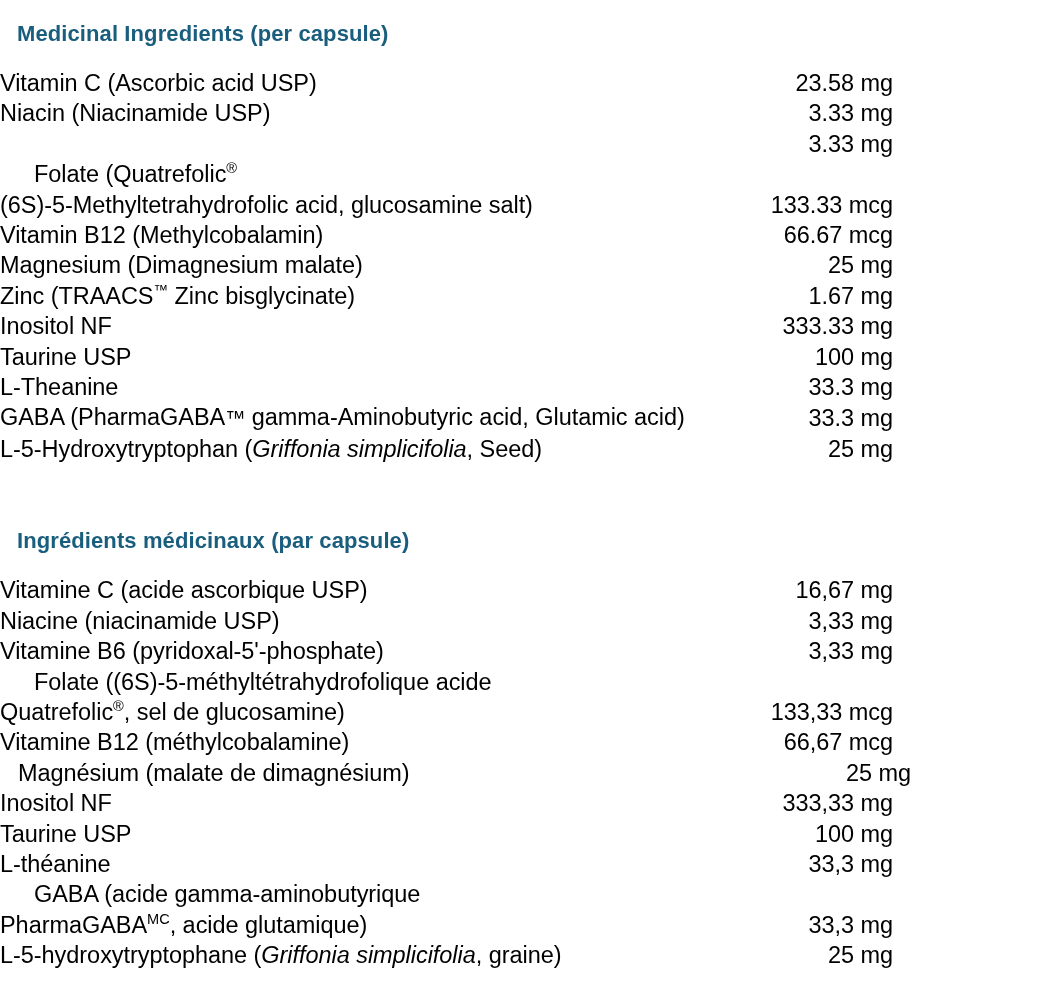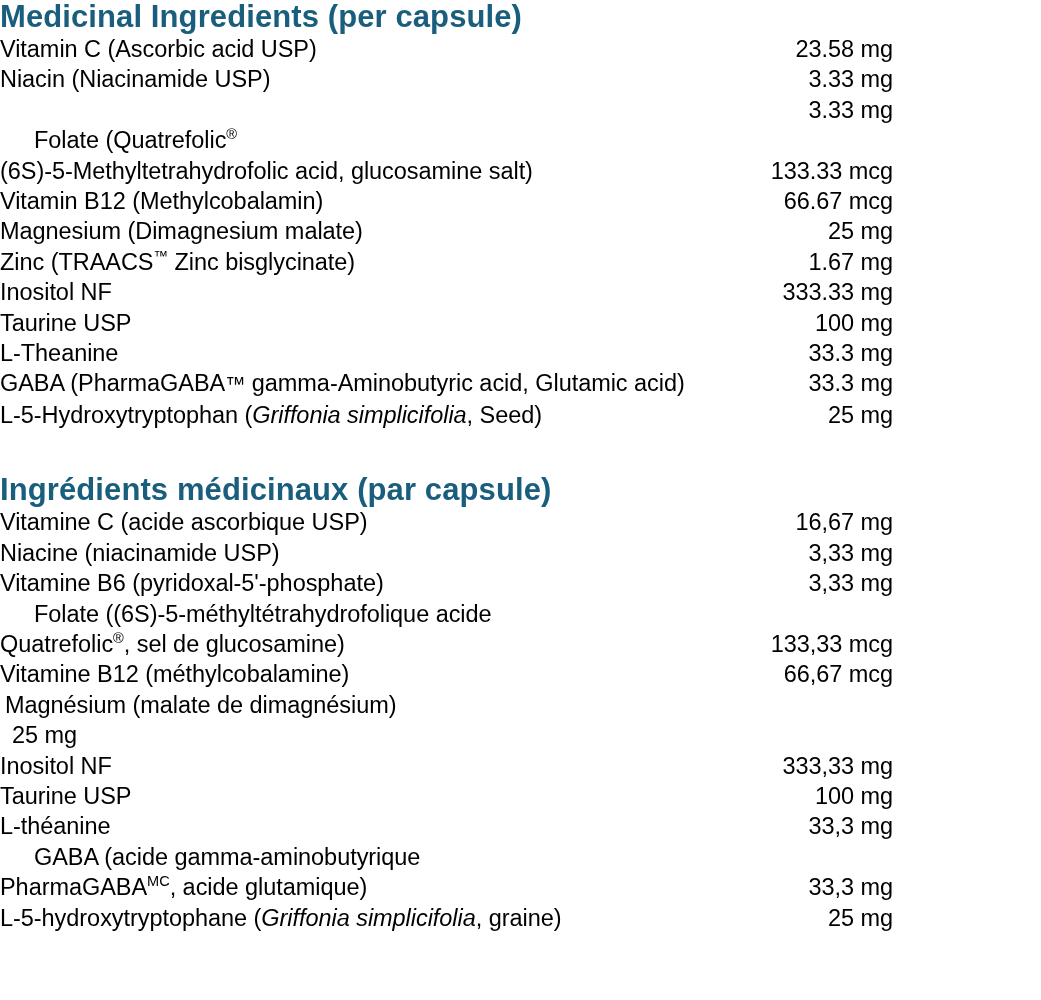--- a/index.html
+++ b/index.html
@@ -21,43 +21,42 @@
     height: 1000px;
     box-sizing: border-box;
     padding: 0 148px 0 0;
   }
   .section {
     width: 893px;
   }
   .section-heading {
     color: #1a5e7e;
     font-weight: bold;
-    font-size: 31px;
+    font-size: 22px;
     letter-spacing: 0.1px;
     line-height: 30px;
-    margin: 0;
+    margin: 17px;
     padding: 0 0 2px 0;
     white-space: nowrap;
   }
   .ing-list {
     list-style: none;
     margin: 0;
     padding: 0;
   }
   .ing-row {
     display: flex;
-    align-items: flex-start;
+    align-items: center;
     width: 893px;
     font-size: 23.5px;
     line-height: 30.4px;
     white-space: nowrap;
   }
   .ing-row.indent-sm {
-    padding-left: 5px;
-    flex-direction: column;
+    padding-left: 18px;
   }
   .ing-name {
     flex: 0 0 auto;
     letter-spacing: -0.05px;
   }
   .leader {
     flex: 1 1 auto;
     overflow: hidden;
     white-space: nowrap;
     position: relative;

